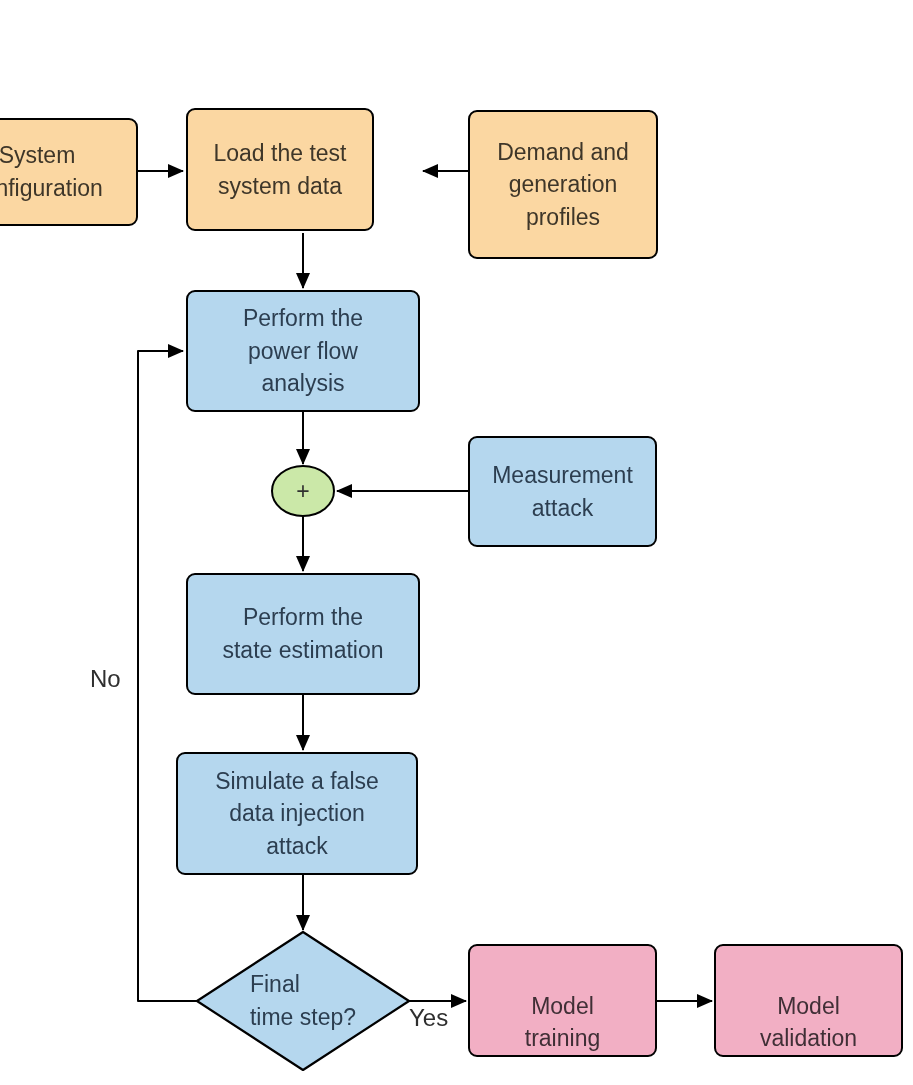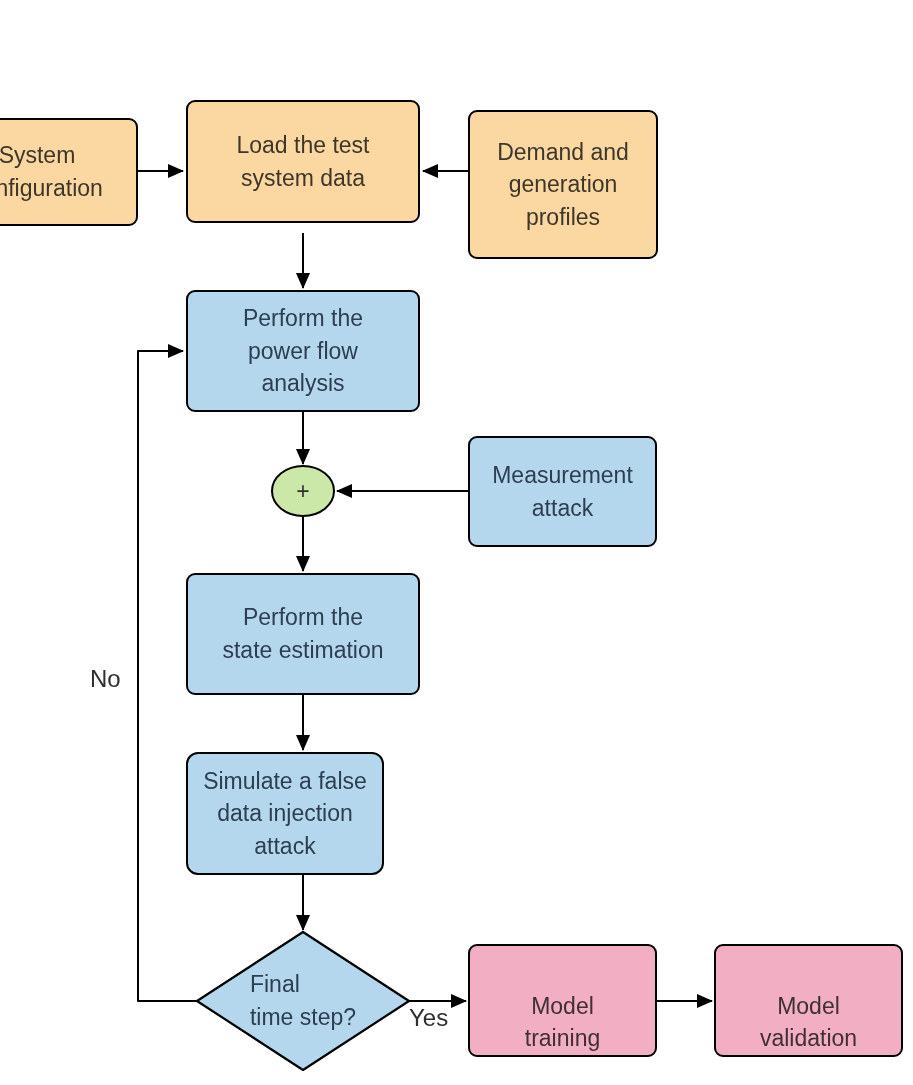--- a/index.html
+++ b/index.html
@@ -102,21 +102,21 @@
 
     <polygon class="diamond" points="303,932 409,1001 303,1070 197,1001"></polygon>
     <ellipse class="sum-ellipse" cx="303" cy="491" rx="31" ry="25"></ellipse>
   </svg>
 
   <div class="node input" style="left:-64px; top:118px; width:202px; height:108px;">
     <span>System
 configuration</span>
   </div>
 
-  <div class="node input" style="left:186px; top:100px; width:234px; height:123px;">
+  <div class="node input" style="left:186px; top:108px; width:188px; height:123px;">
     <span>Load the test
 system data</span>
   </div>
 
   <div class="node input" style="left:468px; top:110px; width:190px; height:149px;">
     <span>Demand and
 generation
 profiles</span>
   </div>
 
@@ -129,21 +129,21 @@
   <div class="node process" style="left:468px; top:436px; width:189px; height:111px;">
     <span>Measurement
 attack</span>
   </div>
 
   <div class="node process" style="left:186px; top:573px; width:234px; height:122px;">
     <span>Perform the
 state estimation</span>
   </div>
 
-  <div class="node process" style="left:186px; top:752px; width:198px; height:123px;border-radius:12px;">
+  <div class="node process" style="left:176px; top:752px; width:242px; height:123px;">
     <span>Simulate a false
 data injection
 attack</span>
   </div>
 
   <div class="node output" style="left:468px; top:944px; width:189px; height:113px;">
     <span>Model
 training</span>
   </div>
 

